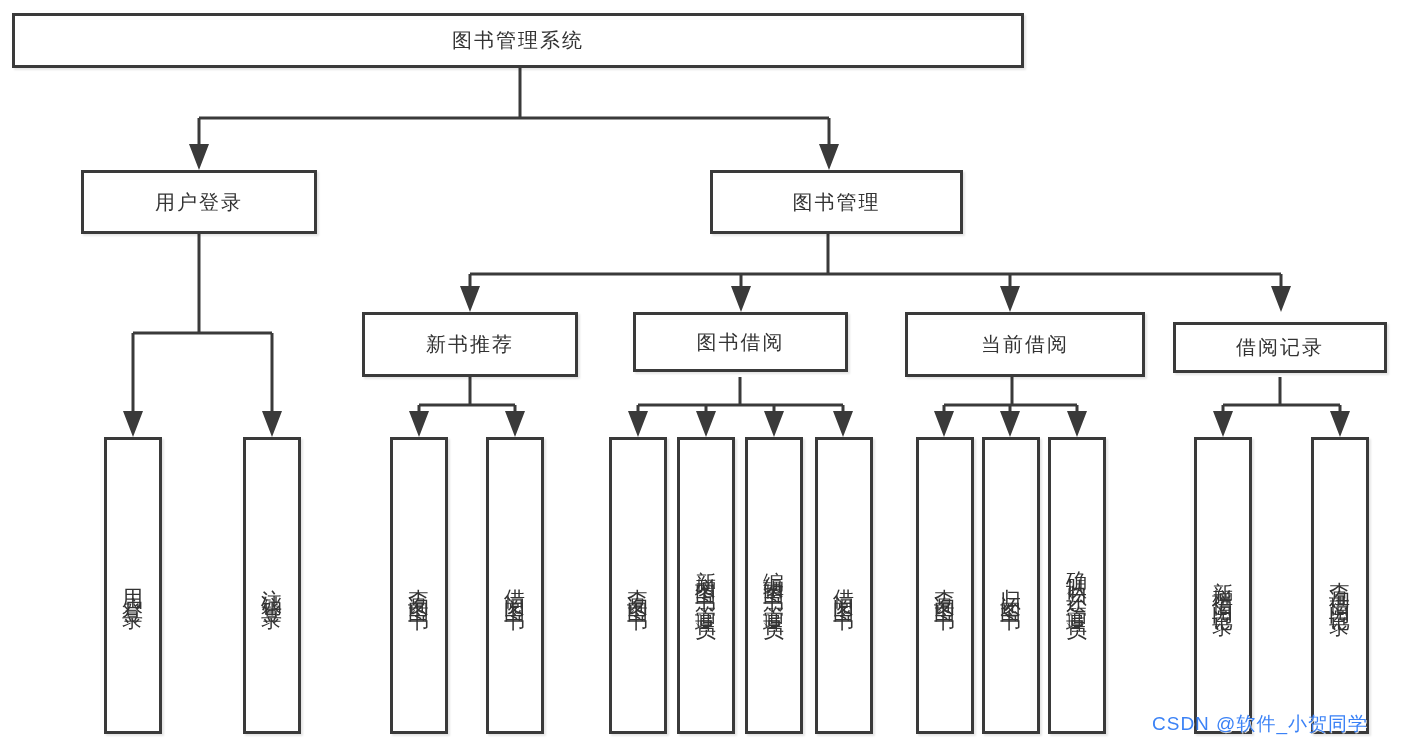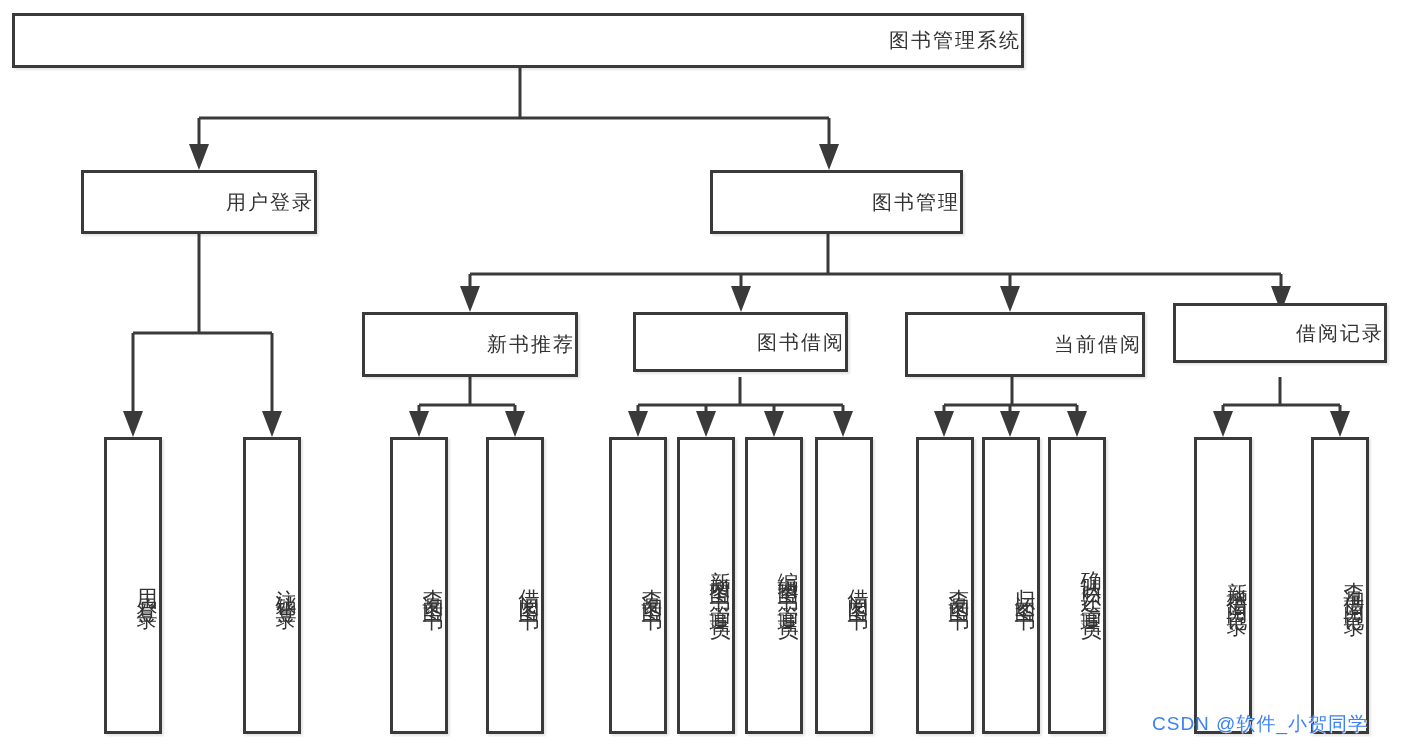--- a/index.html
+++ b/index.html
@@ -32,21 +32,21 @@
     stroke: none;
   }
   .box {
     position: absolute;
     box-sizing: border-box;
     background: #ffffff;
     border: 3px solid #3a3a3a;
     box-shadow: 2px 2px 2px rgba(0,0,0,0.10);
     display: flex;
     align-items: center;
-    justify-content: flex-end;
+    justify-content: center;
     color: #333333;
   }
   .hlabel {
     font-size: 20px;
     letter-spacing: 2px;
     white-space: nowrap;
   }
   .leaf {
     top: 437px;
     width: 58px;
@@ -121,21 +121,21 @@
 
   <div class="box" style="left:362px; top:312px; width:216px; height:65px;">
     <span class="hlabel">新书推荐</span>
   </div>
   <div class="box" style="left:633px; top:312px; width:215px; height:60px;">
     <span class="hlabel">图书借阅</span>
   </div>
   <div class="box" style="left:905px; top:312px; width:240px; height:65px;">
     <span class="hlabel">当前借阅</span>
   </div>
-  <div class="box" style="left:1173px; top:303px; width:214px; height:60px;">
+  <div class="box" style="left:1173px; top:322px; width:214px; height:51px;">
     <span class="hlabel">借阅记录</span>
   </div>
 
   <div class="box leaf" style="left:104px;">
     <span class="vtext">用户登录</span>
   </div>
   <div class="box leaf" style="left:243px;">
     <span class="vtext">注销登录</span>
   </div>
 

